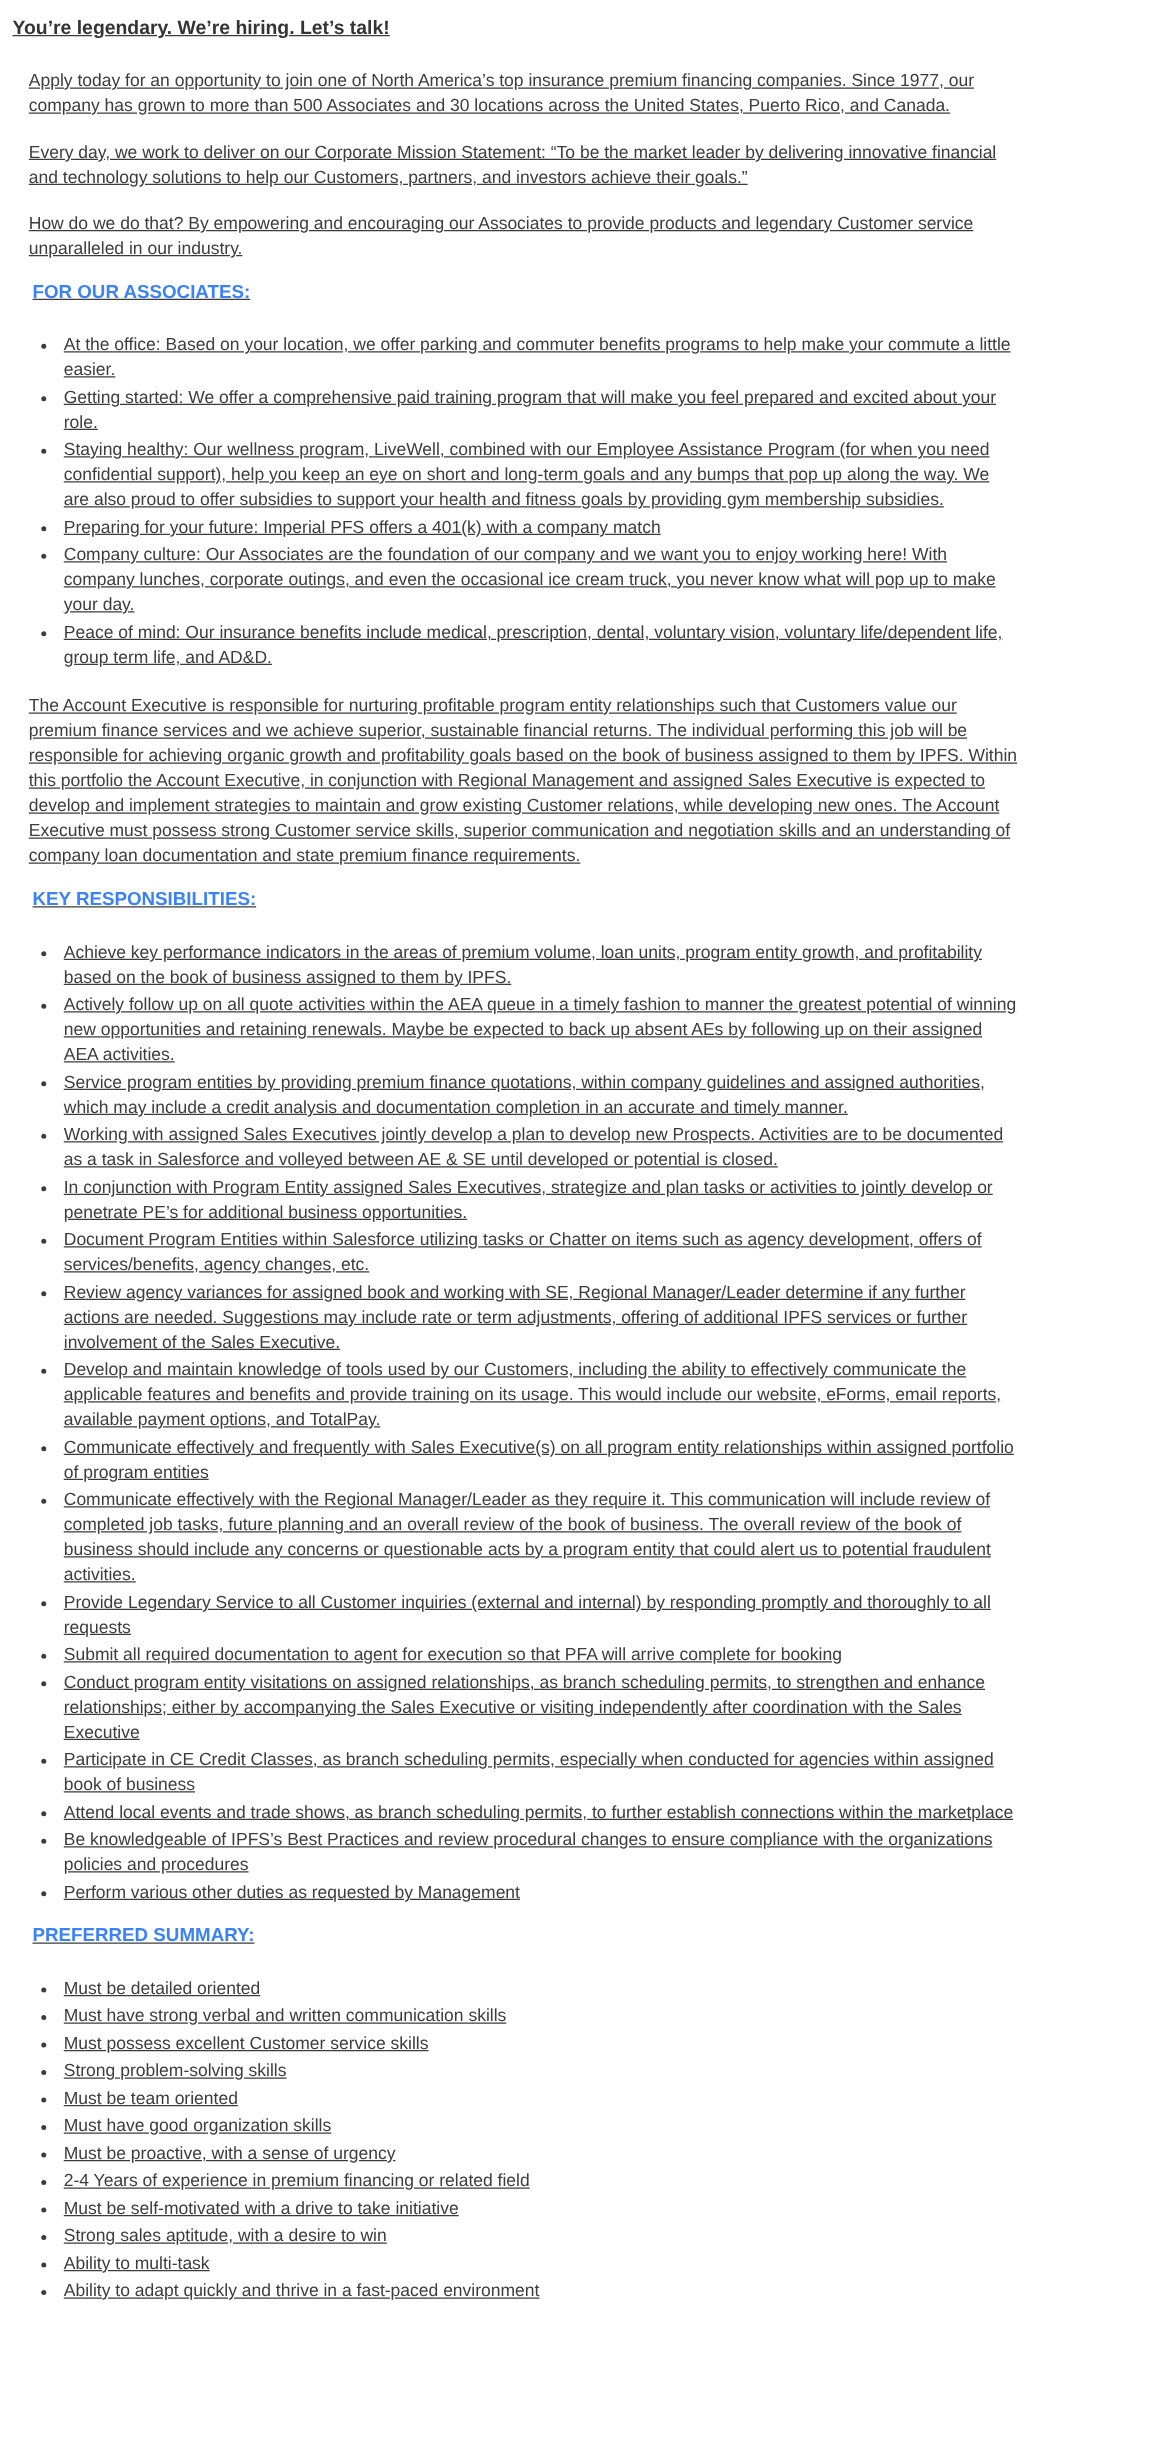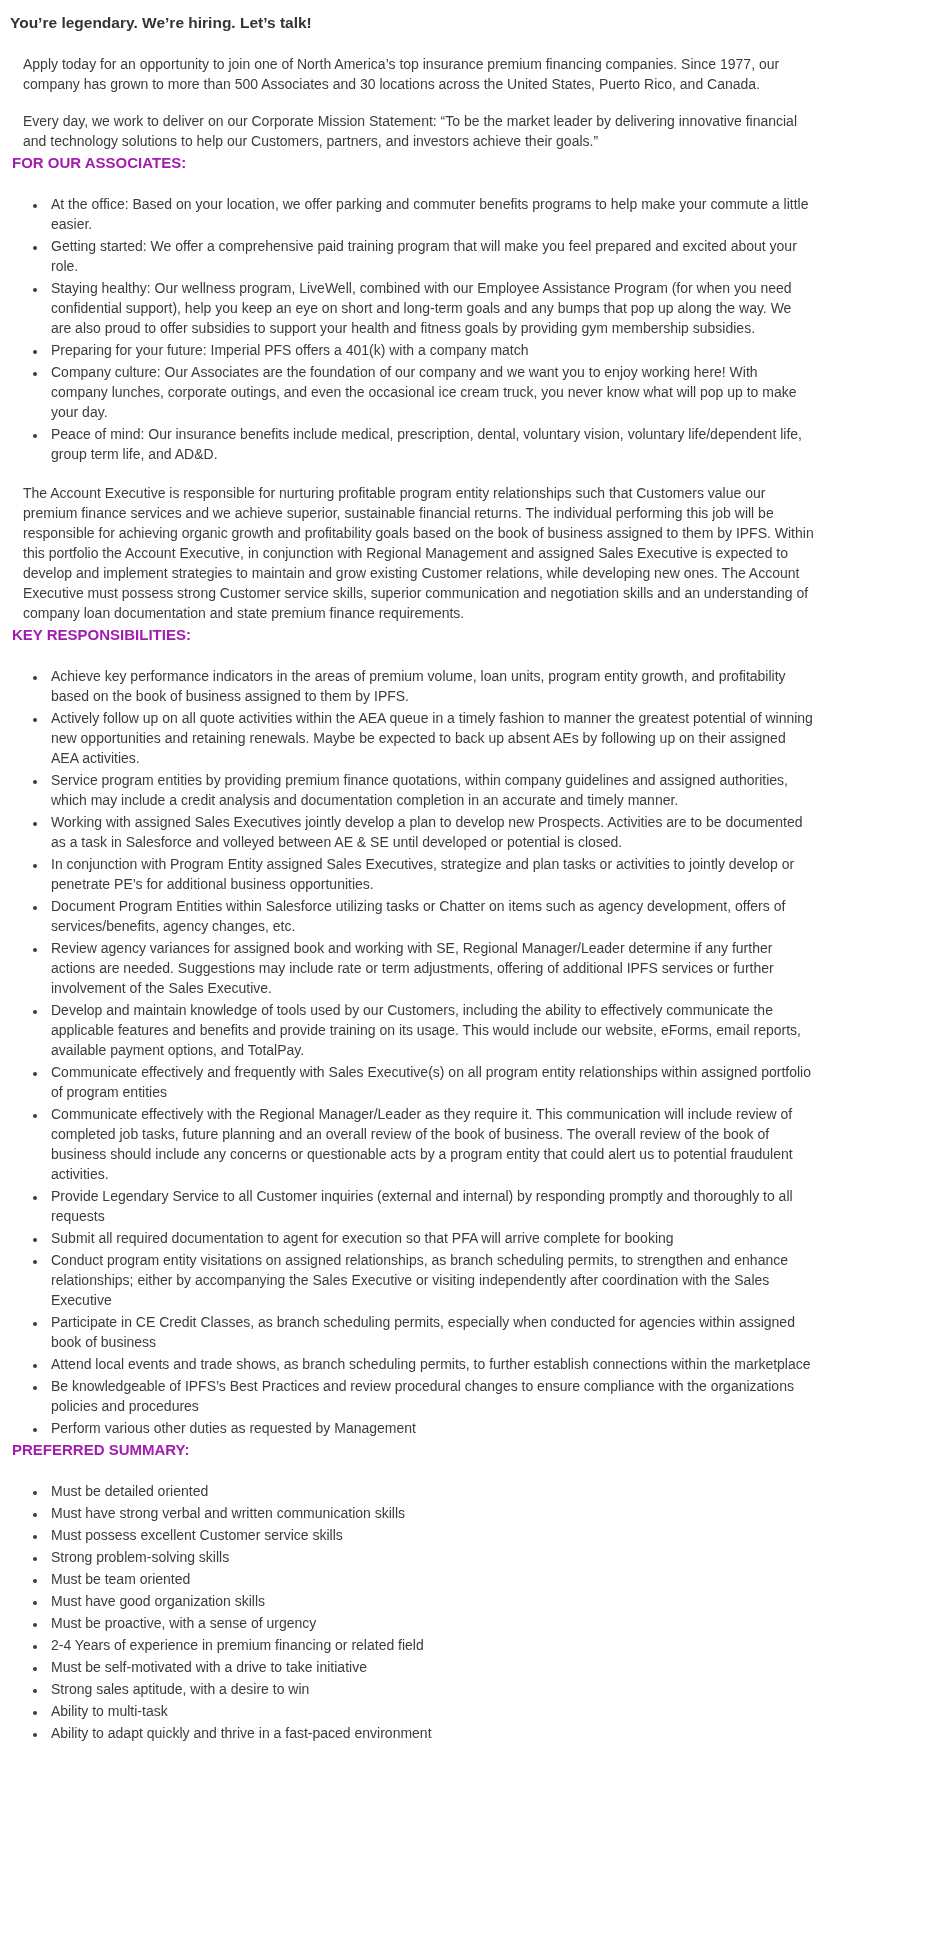--- a/index.html
+++ b/index.html
@@ -13,37 +13,38 @@
     min-height: 1950px;
     font-family: "Liberation Sans", "DejaVu Sans", sans-serif;
     color: #3c3c3c;
     font-size: 14px;
     line-height: 20px;
     -webkit-font-smoothing: antialiased;
   }
   main.doc {
     width: 824px;
     padding: 12px 9px 24px 10px;
+    text-decoration: underline;
   }
   h1.doc-title {
     font-size: 15.5px;
     line-height: 21px;
     font-weight: 700;
     color: #343434;
     margin: 0 0 21px 0;
   }
   p.para {
     margin: 17px 0 0 13px;
   }
   h2.section-heading {
     font-size: 15px;
     line-height: 20px;
     font-weight: 700;
-    color: #a21caf;
-    margin: 2px;
+    color: #3b82f6;
+    margin: 16px;
   }
   .gap-xl { margin-top: 66px; }
   .gap-lg { margin-top: 54px; }
   .gap-sm { margin-top: 12px; }
   ul.bullet-list {
     margin: 21px 0 0 0;
     padding: 0 0 0 37px;
     list-style: disc outside;
   }
   ul.bullet-list li {
@@ -59,20 +60,21 @@
 <body>
 
 <main class="doc">
 
   <h1 class="doc-title">You’re legendary. We’re hiring. Let’s talk!</h1>
 
   <p class="para">Apply today for an opportunity to join one of North America’s top insurance premium financing companies. Since 1977, our company has grown to more than 500 Associates and 30 locations across the United States, Puerto Rico, and Canada.</p>
 
   <p class="para">Every day, we work to deliver on our Corporate Mission Statement: “To be the market leader by delivering innovative financial and technology solutions to help our Customers, partners, and investors achieve their goals.”</p>
 
+  <p class="para">How do we do that? By empowering and encouraging our Associates to provide products and legendary Customer service unparalleled in our industry.</p>
 
   <section>
     <h2 class="section-heading gap-xl">FOR OUR ASSOCIATES:</h2>
     <ul class="bullet-list">
         <li>At the office: Based on your location, we offer parking and commuter benefits programs to help make your commute a little easier.</li>
         <li>Getting started: We offer a comprehensive paid training program that will make you feel prepared and excited about your role.</li>
         <li>Staying healthy: Our wellness program, LiveWell, combined with our Employee Assistance Program (for when you need confidential support), help you keep an eye on short and long-term goals and any bumps that pop up along the way. We are also proud to offer subsidies to support your health and fitness goals by providing gym membership subsidies.</li>
         <li>Preparing for your future: Imperial PFS offers a 401(k) with a company match</li>
         <li>Company culture: Our Associates are the foundation of our company and we want you to enjoy working here! With company lunches, corporate outings, and even the occasional ice cream truck, you never know what will pop up to make your day.</li>
         <li>Peace of mind: Our insurance benefits include medical, prescription, dental, voluntary vision, voluntary life/dependent life, group term life, and AD&amp;D.</li>

